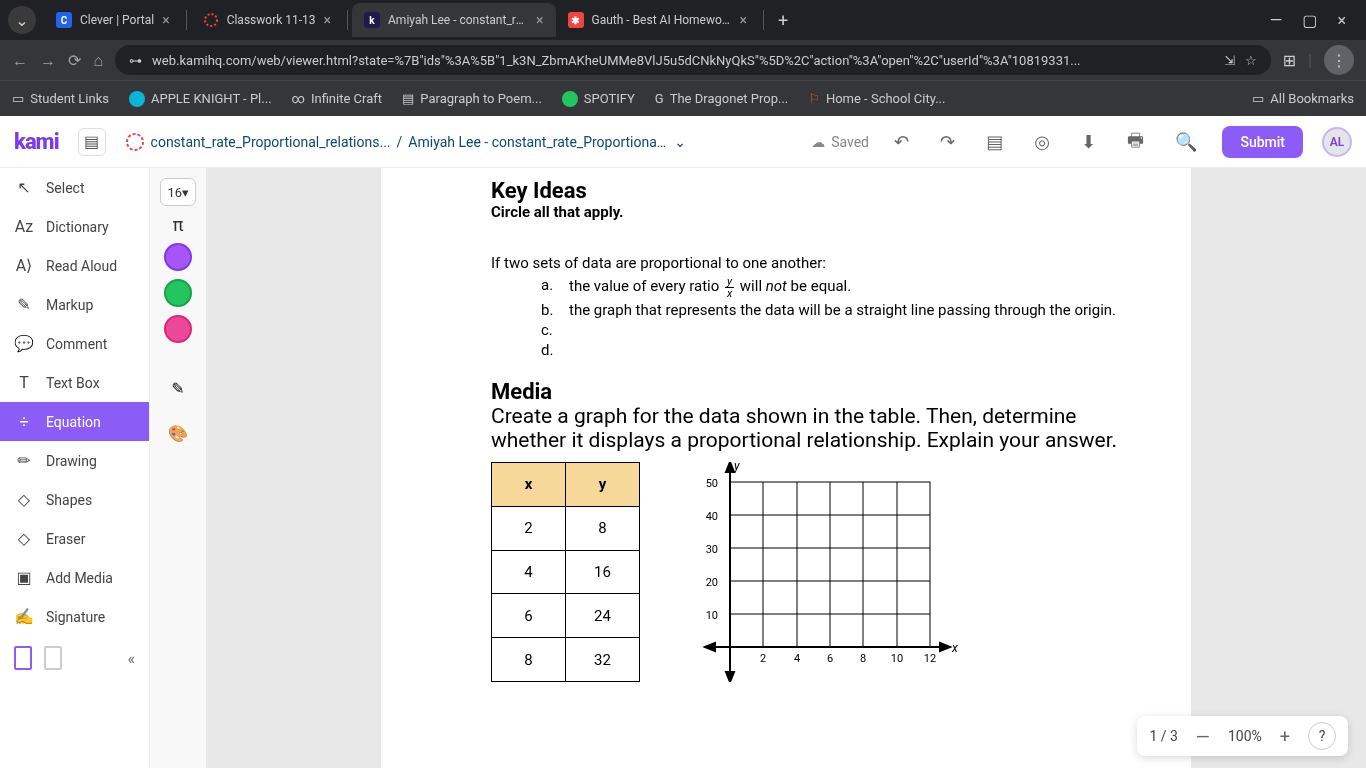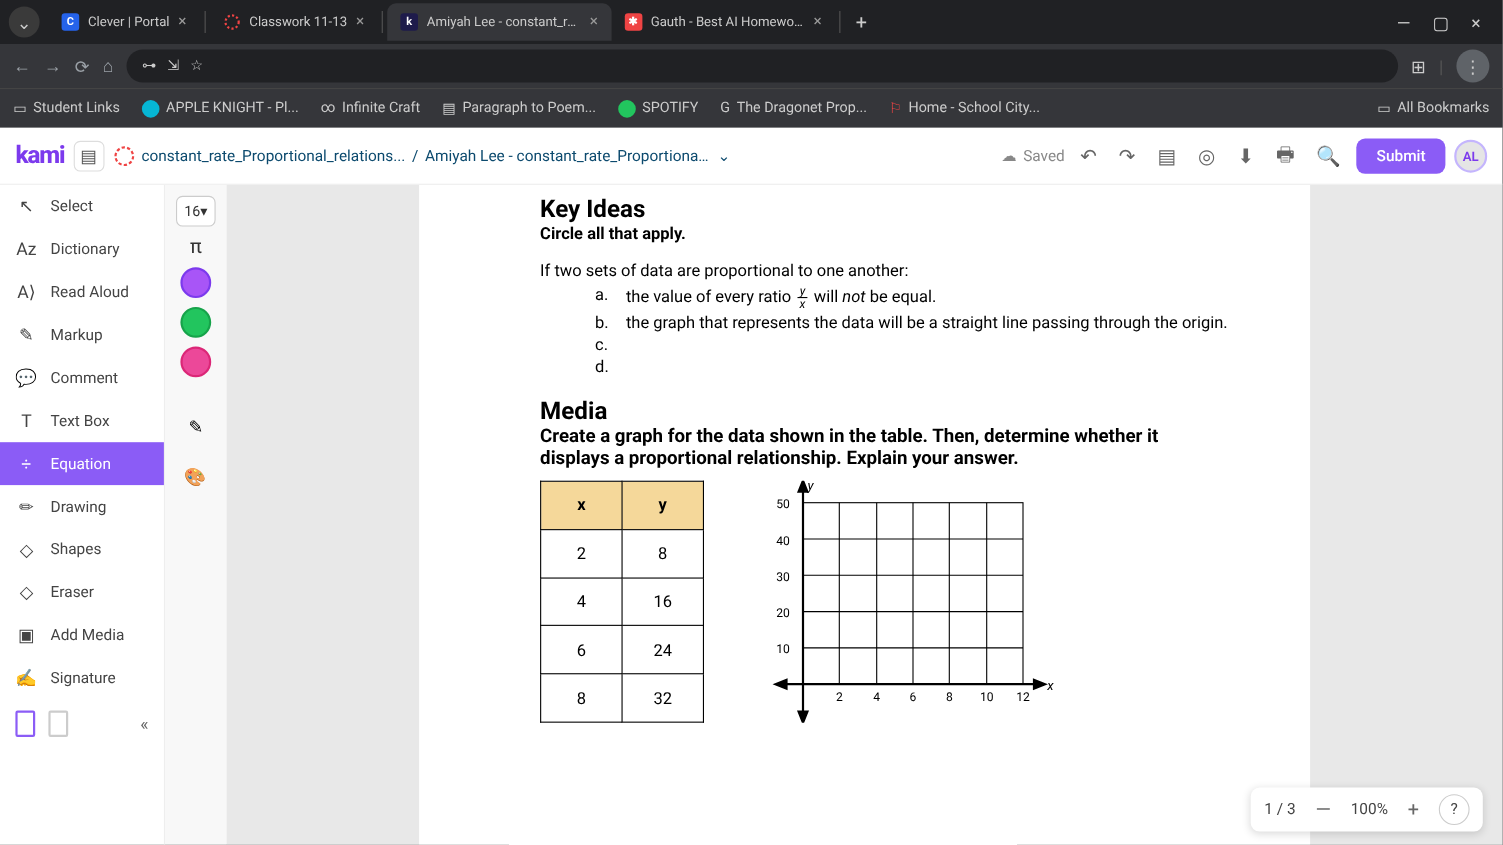--- a/index.html
+++ b/index.html
@@ -18,21 +18,21 @@
 .addr-bar .nav-btn{color:#9aa0a6;font-size:16px;cursor:pointer}
 .addr-bar .url-box{flex:1;height:30px;background:#202124;border-radius:15px;display:flex;align-items:center;padding:0 14px;color:#ccc;font-size:13px;gap:10px}
 .addr-bar .url-box .url{overflow:hidden;white-space:nowrap;text-overflow:ellipsis;flex:1}
 .addr-bar .ricon{color:#ccc;font-size:16px}
 .addr-bar .menu-dot{width:30px;height:30px;border-radius:50%;background:#5f6368;display:flex;align-items:center;justify-content:center;color:#ccc}
 .bookmarks{height:36px;background:#35363a;display:flex;align-items:center;padding:0 12px;gap:20px;font-size:13px;color:#ccc;border-top:1px solid #444}
 .bm{display:flex;align-items:center;gap:6px}
 .bm .bicon{width:16px;height:16px;border-radius:3px}
 .allbm{margin-left:auto;display:flex;align-items:center;gap:6px}
 .app{height:652px;background:#fff;display:flex;flex-direction:column}
-.app-header{height:52px;display:flex;align-items:center;padding:0 14px;gap:8px;border-bottom:1px solid #eee}
+.app-header{height:52px;display:flex;align-items:center;padding:0 14px;gap:19px;border-bottom:1px solid #eee}
 .kami-logo{font-size:22px;font-weight:800;color:#7c3aed;letter-spacing:-1px}
 .hicon{width:28px;height:28px;display:flex;align-items:center;justify-content:center;color:#555;font-size:16px;border:1px solid #ddd;border-radius:6px}
 .crumb{display:flex;align-items:center;gap:6px;font-size:14px;color:#0c4a6e}
 .crumb .star{width:20px;height:20px}
 .crumb .c1{max-width:260px;overflow:hidden;text-overflow:ellipsis;white-space:nowrap}
 .hspacer{flex:1}
 .saved{display:flex;align-items:center;gap:6px;color:#888;font-size:14px}
 .tbicon{color:#666;font-size:18px;padding:0 6px}
 .submit-btn{background:#8b5cf6;color:#fff;padding:8px 18px;border-radius:8px;font-size:14px;font-weight:500}
 .avatar{width:30px;height:30px;border-radius:50%;background:#e5e5e5;color:#7c3aed;display:flex;align-items:center;justify-content:center;font-size:12px;font-weight:600;border:2px solid #c4b5fd}
@@ -44,29 +44,29 @@
 .sb-bottom{display:flex;gap:12px;padding:10px 14px;align-items:center}
 .sb-bottom .pg{width:18px;height:24px;border:2px solid #8b5cf6;border-radius:2px}
 .sb-bottom .collapse{margin-left:auto;font-size:16px;color:#666}
 .tool-col{width:56px;background:#f8f8f8;display:flex;flex-direction:column;align-items:center;padding-top:10px;gap:8px}
 .tc-box{width:36px;height:28px;border:1px solid #ccc;border-radius:6px;display:flex;align-items:center;justify-content:center;font-size:13px;color:#333;background:#fff}
 .tc-pi{font-size:18px;color:#333}
 .tc-circ{width:28px;height:28px;border-radius:50%;border:2px solid #999}
 .doc-area{flex:1;background:#e8e8e8;display:flex;justify-content:center;overflow:auto;position:relative}
 .page{width:810px;background:#fff;padding:10px 72px 40px 110px;font-family:Cambria,Georgia,serif;color:#000}
 .ki-title{font-size:22px;font-weight:700}
-.ki-sub{font-size:15px;font-weight:700;margin-bottom:16px}
+.ki-sub{font-size:15px;font-weight:700;margin-bottom:33px}
 .body-txt{font-size:15px;margin-bottom:4px}
 .olist{margin-left:50px}
 .olist .li{display:flex;gap:14px;margin-bottom:2px;font-size:15px}
 .olist .lbl{width:14px}
 .frac{display:inline-flex;flex-direction:column;align-items:center;vertical-align:middle;font-size:11px;line-height:1;margin:0 2px}
 .frac .n{border-bottom:1px solid #000;padding:0 2px}
 .rev-title{font-size:22px;font-weight:700;margin-top:20px}
-.rev-sub{font-size:17px;font-weight:700;margin-bottom:5px}
+.rev-sub{font-size:21px;font-weight:400;margin-bottom:5px}
 .content-row{display:flex;gap:50px;margin-top:10px}
 .dtable{border-collapse:collapse}
 .dtable th,.dtable td{border:1px solid #000;width:74px;height:36px;text-align:center;font-size:15px}
 .dtable th{background:#f5d89a;font-weight:700}
 .graph{position:relative;width:270px;height:220px}
 .footer-bar{position:absolute;bottom:12px;right:18px;display:flex;align-items:center;gap:12px;background:#fff;padding:6px 12px;border-radius:8px;box-shadow:0 2px 8px rgba(0,0,0,0.15);font-size:14px;color:#444}
 .footer-bar .zbtn{font-size:18px;color:#666;padding:0 6px}
 .footer-bar .help{width:28px;height:28px;border:1px solid #ccc;border-radius:50%;display:flex;align-items:center;justify-content:center}
 svg{display:block}
 </style>
@@ -110,20 +110,21 @@
     </div>
 </div>
 
 <div class="addr-bar">
   <span class="nav-btn">←</span>
   <span class="nav-btn">→</span>
   <span class="nav-btn">⟳</span>
   <span class="nav-btn">⌂</span>
   <div class="url-box">
       <span>⊶</span>
+      <span class="url">web.kamihq.com/web/viewer.html?state=%7B"ids"%3A%5B"1_k3N_ZbmAKheUMMe8VlJ5u5dCNkNyQkS"%5D%2C"action"%3A"open"%2C"userId"%3A"10819331...</span>
       <span>⇲</span>
       <span>☆</span>
     </div>
   <span class="ricon">⊞</span>
   <span class="ricon" style="color:#555">|</span>
   <div class="menu-dot">⋮</div>
 </div>
 
 <div class="bookmarks">
   <div class="bm">

